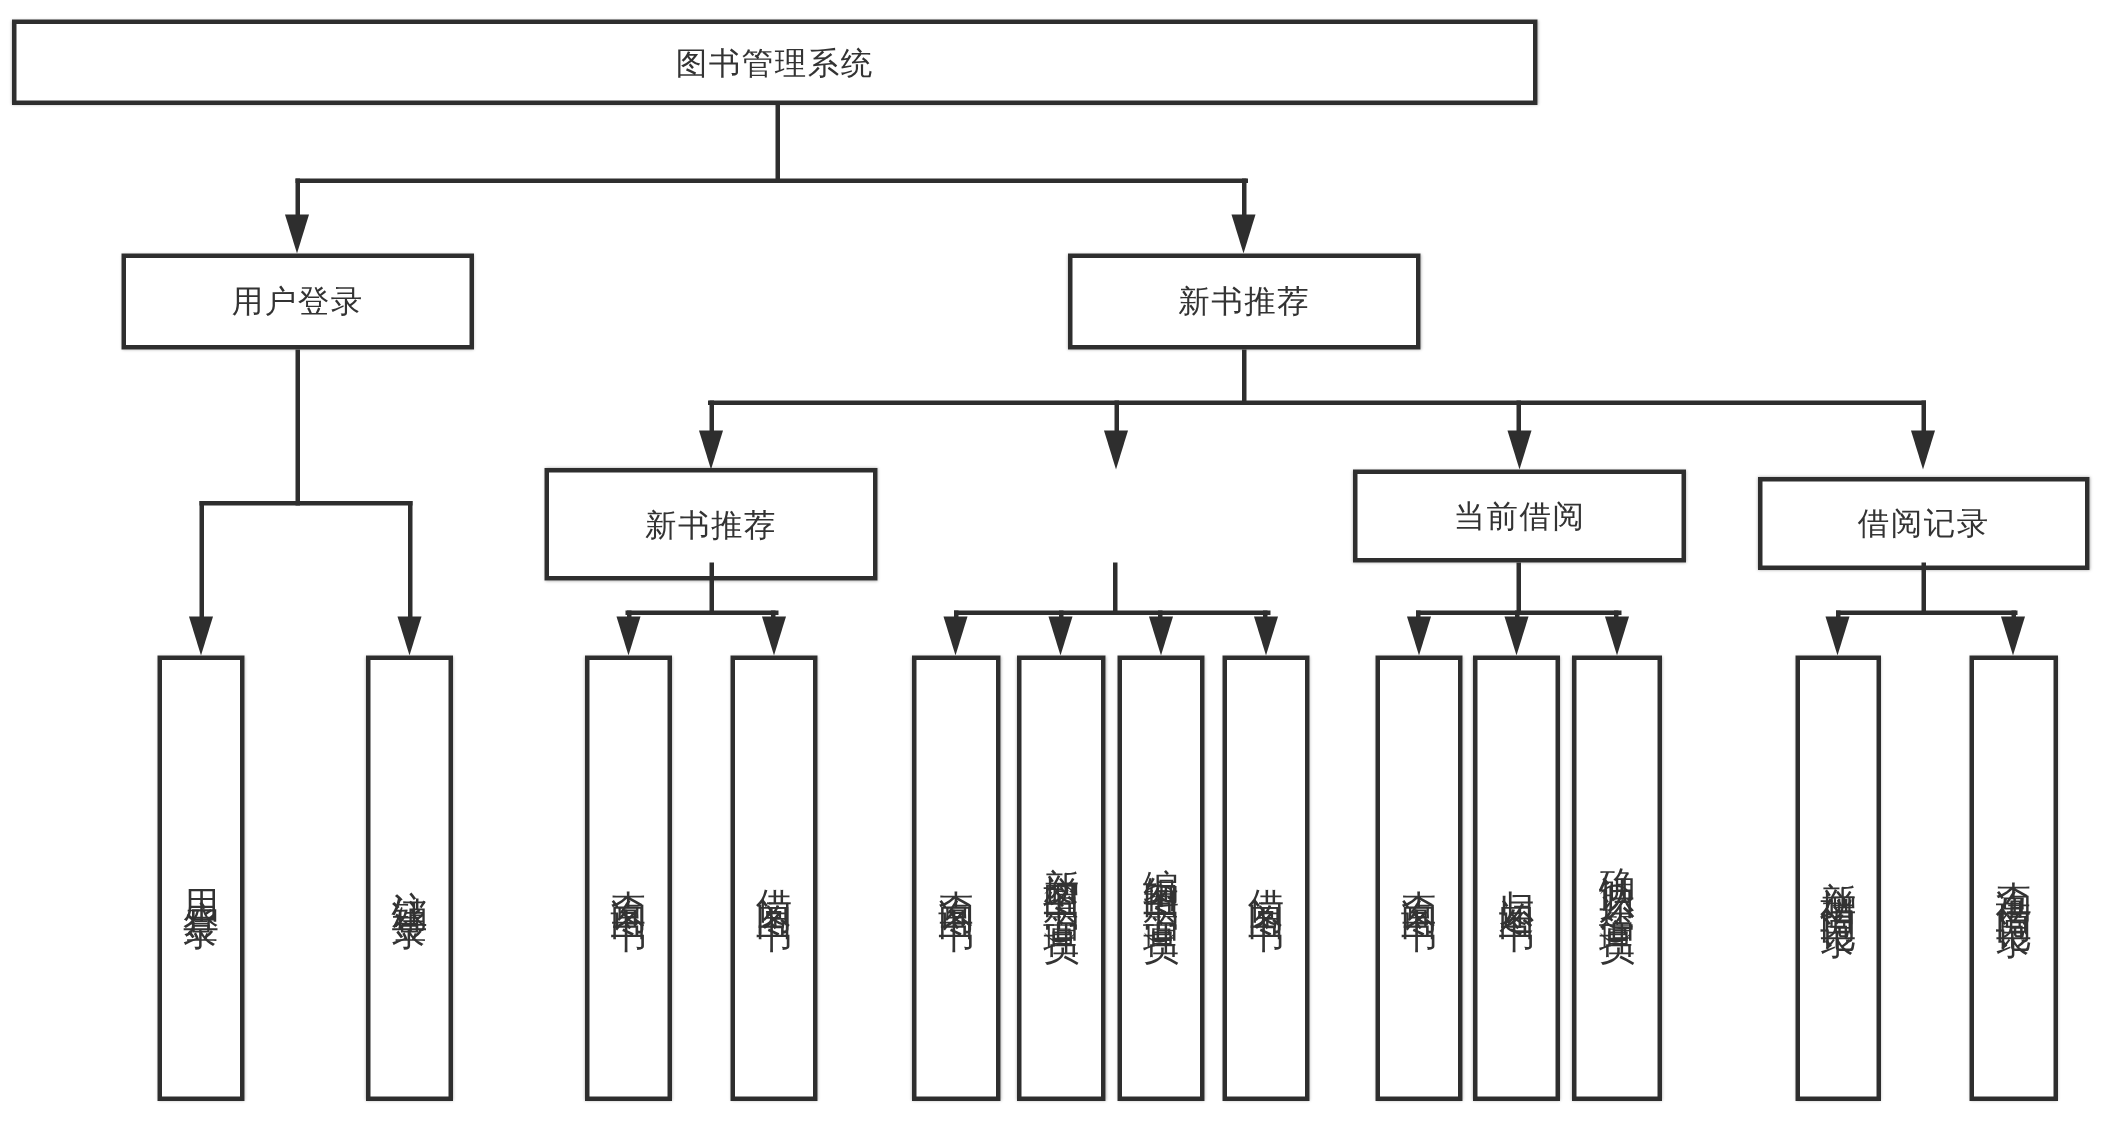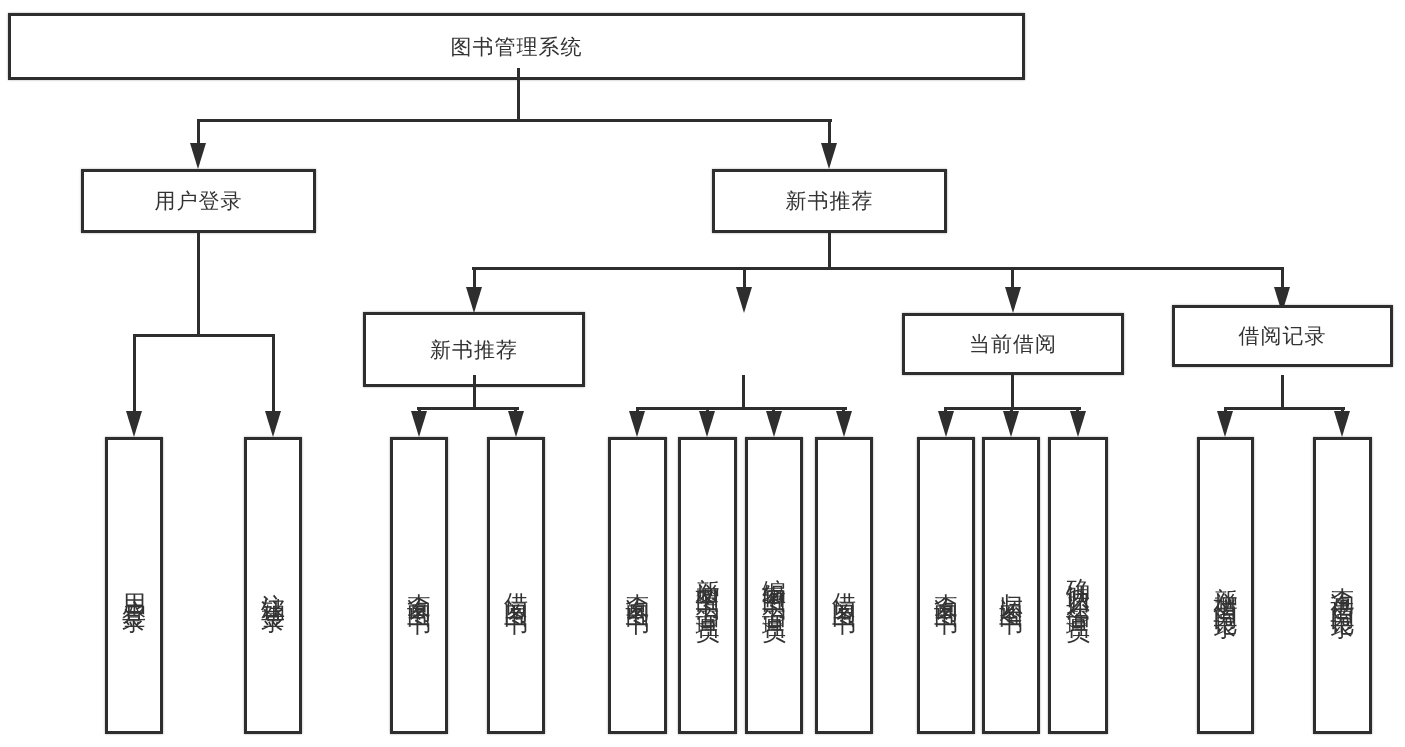--- a/index.html
+++ b/index.html
@@ -28,21 +28,21 @@
     position:absolute; left:1183px; top:714px; font-size:19px;
     color:#b5b5b5; letter-spacing:0.5px; white-space:nowrap; z-index:10;
     text-shadow:0 0 1px #ffffff;
   }
 </style>
 </head>
 <body>
 
 <div class="canvas">
 
-  <div class="box hbox" style="left:8px;top:13px;width:1017px;height:67px;">
+  <div class="box hbox" style="left:8px;top:13px;width:1017px;height:57px;">
     <span class="lbl">图书管理系统</span>
   </div>
 
   <div class="line" style="left:517px;top:68px;width:3px;height:54px;"></div>
   <div class="line" style="left:197px;top:119px;width:635px;height:3px;"></div>
   <div class="line" style="left:197px;top:119px;width:3px;height:29px;"></div>
   <div class="arrowhead" style="left:190px;top:143px;"></div>
   <div class="line" style="left:828px;top:119px;width:3px;height:29px;"></div>
   <div class="arrowhead" style="left:821px;top:143px;"></div>
 
@@ -70,21 +70,21 @@
   <div class="arrowhead" style="left:1005px;top:287px;"></div>
   <div class="line" style="left:1281px;top:267px;width:3px;height:24px;"></div>
   <div class="arrowhead" style="left:1274px;top:287px;"></div>
 
   <div class="box hbox" style="left:363px;top:312px;width:222px;height:75px;">
     <span class="lbl">新书推荐</span>
   </div>
   <div class="box hbox" style="left:902px;top:313px;width:222px;height:62px;justify-content:center;">
     <span class="lbl">当前借阅</span>
   </div>
-  <div class="box hbox" style="left:1172px;top:305px;width:221px;height:62px;">
+  <div class="box hbox" style="left:1172px;top:318px;width:221px;height:62px;">
     <span class="lbl">借阅记录</span>
   </div>
 
   <div class="line" style="left:473px;top:375px;width:3px;height:35px;"></div>
   <div class="line" style="left:417px;top:407px;width:102px;height:3px;"></div>
   <div class="line" style="left:418px;top:407px;width:3px;height:8px;"></div>
   <div class="arrowhead" style="left:411px;top:411px;"></div>
   <div class="line" style="left:514px;top:407px;width:3px;height:8px;"></div>
   <div class="arrowhead" style="left:508px;top:411px;"></div>
 

